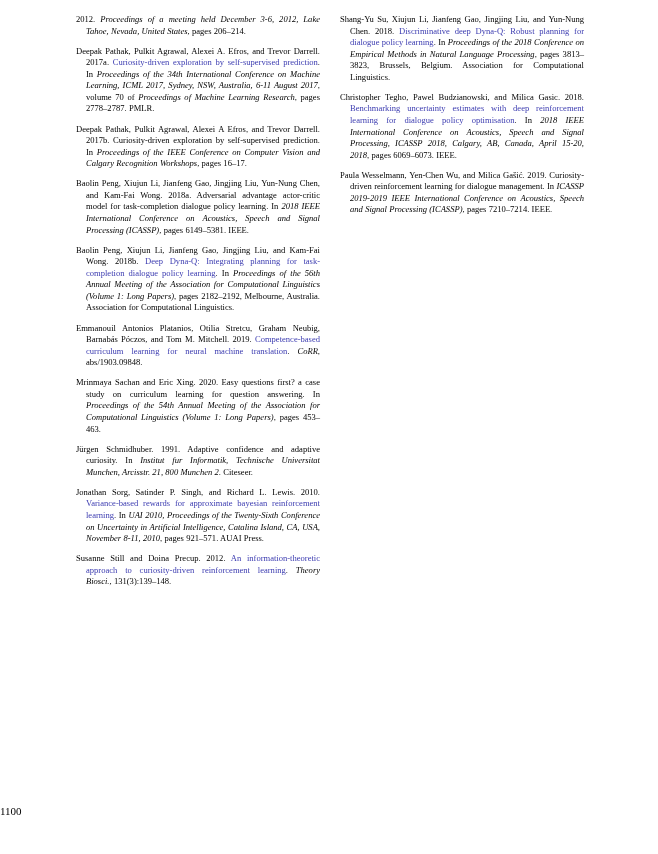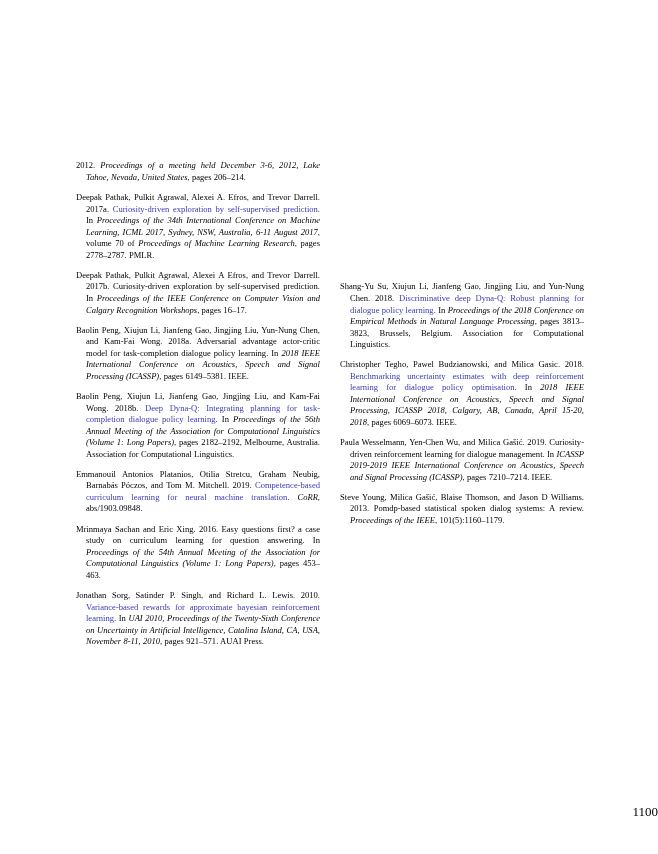--- a/index.html
+++ b/index.html
@@ -24,21 +24,20 @@
   }
   .columns {
     position: absolute;
     left: 76px;
     top: 14px;
     width: 508px;
     height: 780px;
     display: flex;
     flex-direction: row;
     gap: 20px;
-    align-items: center;
   }
   .col {
     width: 244px;
     display: block;
   }
   .ref {
     font-size: 8.55px;
     line-height: 11.55px;
     text-align: justify;
     text-justify: inter-word;
@@ -56,45 +55,46 @@
   }
   .lnk {
     color: #3b3bb0;
     font-style: normal;
   }
   .pagenum {
     position: absolute;
     left: 0;
     top: 806px;
     width: 658px;
-    text-align: right;
-    font-size: 13px;
+    text-align: left;
+    font-size: 11px;
     line-height: 11px;
     color: #000000;
   }
 </style>
 </head>
 <body>
 
 <div class="page">
 
   <div class="columns">
     <div class="col" id="col-0">
         <p class="ref"><span>2012. </span><i>Proceedings of a meeting held December 3-6, 2012, Lake Tahoe, Nevada, United States</i><span>, pages 206–214.</span></p>
         <p class="ref"><span>Deepak Pathak, Pulkit Agrawal, Alexei A. Efros, and Trevor Darrell. 2017a. </span><span class="lnk">Curiosity-driven exploration by self-supervised prediction</span><span>. In </span><i>Proceedings of the 34th International Conference on Machine Learning, ICML 2017, Sydney, NSW, Australia, 6-11 August 2017</i><span>, volume 70 of </span><i>Proceedings of Machine Learning Research</i><span>, pages 2778–2787. PMLR.</span></p>
         <p class="ref"><span>Deepak Pathak, Pulkit Agrawal, Alexei A Efros, and Trevor Darrell. 2017b. Curiosity-driven exploration by self-supervised prediction. In </span><i>Proceedings of the IEEE Conference on Computer Vision and Calgary Recognition Workshops</i><span>, pages 16–17.</span></p>
         <p class="ref"><span>Baolin Peng, Xiujun Li, Jianfeng Gao, Jingjing Liu, Yun-Nung Chen, and Kam-Fai Wong. 2018a. Adversarial advantage actor-critic model for task-completion dialogue policy learning. In </span><i>2018 IEEE International Conference on Acoustics, Speech and Signal Processing (ICASSP)</i><span>, pages 6149–5381. IEEE.</span></p>
         <p class="ref"><span>Baolin Peng, Xiujun Li, Jianfeng Gao, Jingjing Liu, and Kam-Fai Wong. 2018b. </span><span class="lnk">Deep Dyna-Q: Integrating planning for task-completion dialogue policy learning</span><span>. In </span><i>Proceedings of the 56th Annual Meeting of the Association for Computational Linguistics (Volume 1: Long Papers)</i><span>, pages 2182–2192, Melbourne, Australia. Association for Computational Linguistics.</span></p>
         <p class="ref"><span>Emmanouil Antonios Platanios, Otilia Stretcu, Graham Neubig, Barnabás Póczos, and Tom M. Mitchell. 2019. </span><span class="lnk">Competence-based curriculum learning for neural machine translation</span><span>. </span><i>CoRR</i><span>, abs/1903.09848.</span></p>
-        <p class="ref"><span>Mrinmaya Sachan and Eric Xing. 2016. Easy questions first? a case study on curriculum learning for question answering. In </span><i>Proceedings of the 54th Annual Meeting of the Association for Computational Linguistics (Volume 1: Long Papers)</i><span>, pages 453–463.</span></p>
+        <p class="ref"><span>Mrinmaya Sachan and Eric Xing. 2020. Easy questions first? a case study on curriculum learning for question answering. In </span><i>Proceedings of the 54th Annual Meeting of the Association for Computational Linguistics (Volume 1: Long Papers)</i><span>, pages 453–463.</span></p>
+        <p class="ref"><span>Jürgen Schmidhuber. 1991. Adaptive confidence and adaptive curiosity. In </span><i>Institut fur Informatik, Technische Universitat Munchen, Arcisstr. 21, 800 Munchen 2</i><span>. Citeseer.</span></p>
         <p class="ref"><span>Jonathan Sorg, Satinder P. Singh, and Richard L. Lewis. 2010. </span><span class="lnk">Variance-based rewards for approximate bayesian reinforcement learning</span><span>. In </span><i>UAI 2010, Proceedings of the Twenty-Sixth Conference on Uncertainty in Artificial Intelligence, Catalina Island, CA, USA, November 8-11, 2010</i><span>, pages 921–571. AUAI Press.</span></p>
+        <p class="ref"><span>Susanne Still and Doina Precup. 2012. </span><span class="lnk">An information-theoretic approach to curiosity-driven reinforcement learning</span><span>. </span><i>Theory Biosci.</i><span>, 131(3):139–148.</span></p>
       </div>
     <div class="col" id="col-1">
         <p class="ref"><span>Shang-Yu Su, Xiujun Li, Jianfeng Gao, Jingjing Liu, and Yun-Nung Chen. 2018. </span><span class="lnk">Discriminative deep Dyna-Q: Robust planning for dialogue policy learning</span><span>. In </span><i>Proceedings of the 2018 Conference on Empirical Methods in Natural Language Processing</i><span>, pages 3813–3823, Brussels, Belgium. Association for Computational Linguistics.</span></p>
         <p class="ref"><span>Christopher Tegho, Pawel Budzianowski, and Milica Gasic. 2018. </span><span class="lnk">Benchmarking uncertainty estimates with deep reinforcement learning for dialogue policy optimisation</span><span>. In </span><i>2018 IEEE International Conference on Acoustics, Speech and Signal Processing, ICASSP 2018, Calgary, AB, Canada, April 15-20, 2018</i><span>, pages 6069–6073. IEEE.</span></p>
         <p class="ref"><span>Paula Wesselmann, Yen-Chen Wu, and Milica Gašić. 2019. Curiosity-driven reinforcement learning for dialogue management. In </span><i>ICASSP 2019-2019 IEEE International Conference on Acoustics, Speech and Signal Processing (ICASSP)</i><span>, pages 7210–7214. IEEE.</span></p>
-        <p class="ref"><span>Steve Young, Milica Gašić, Blaise Thomson, and Jason D Williams. 2013. Pomdp-based statistical spoken dialog systems: A review. </span><i>Proceedings of the IEEE</i><span>, 101(5):1160–1179.</span></p>
       </div>
   </div>
 
   <div class="pagenum">1100</div>
 
 </div>
 
 </body></html>

